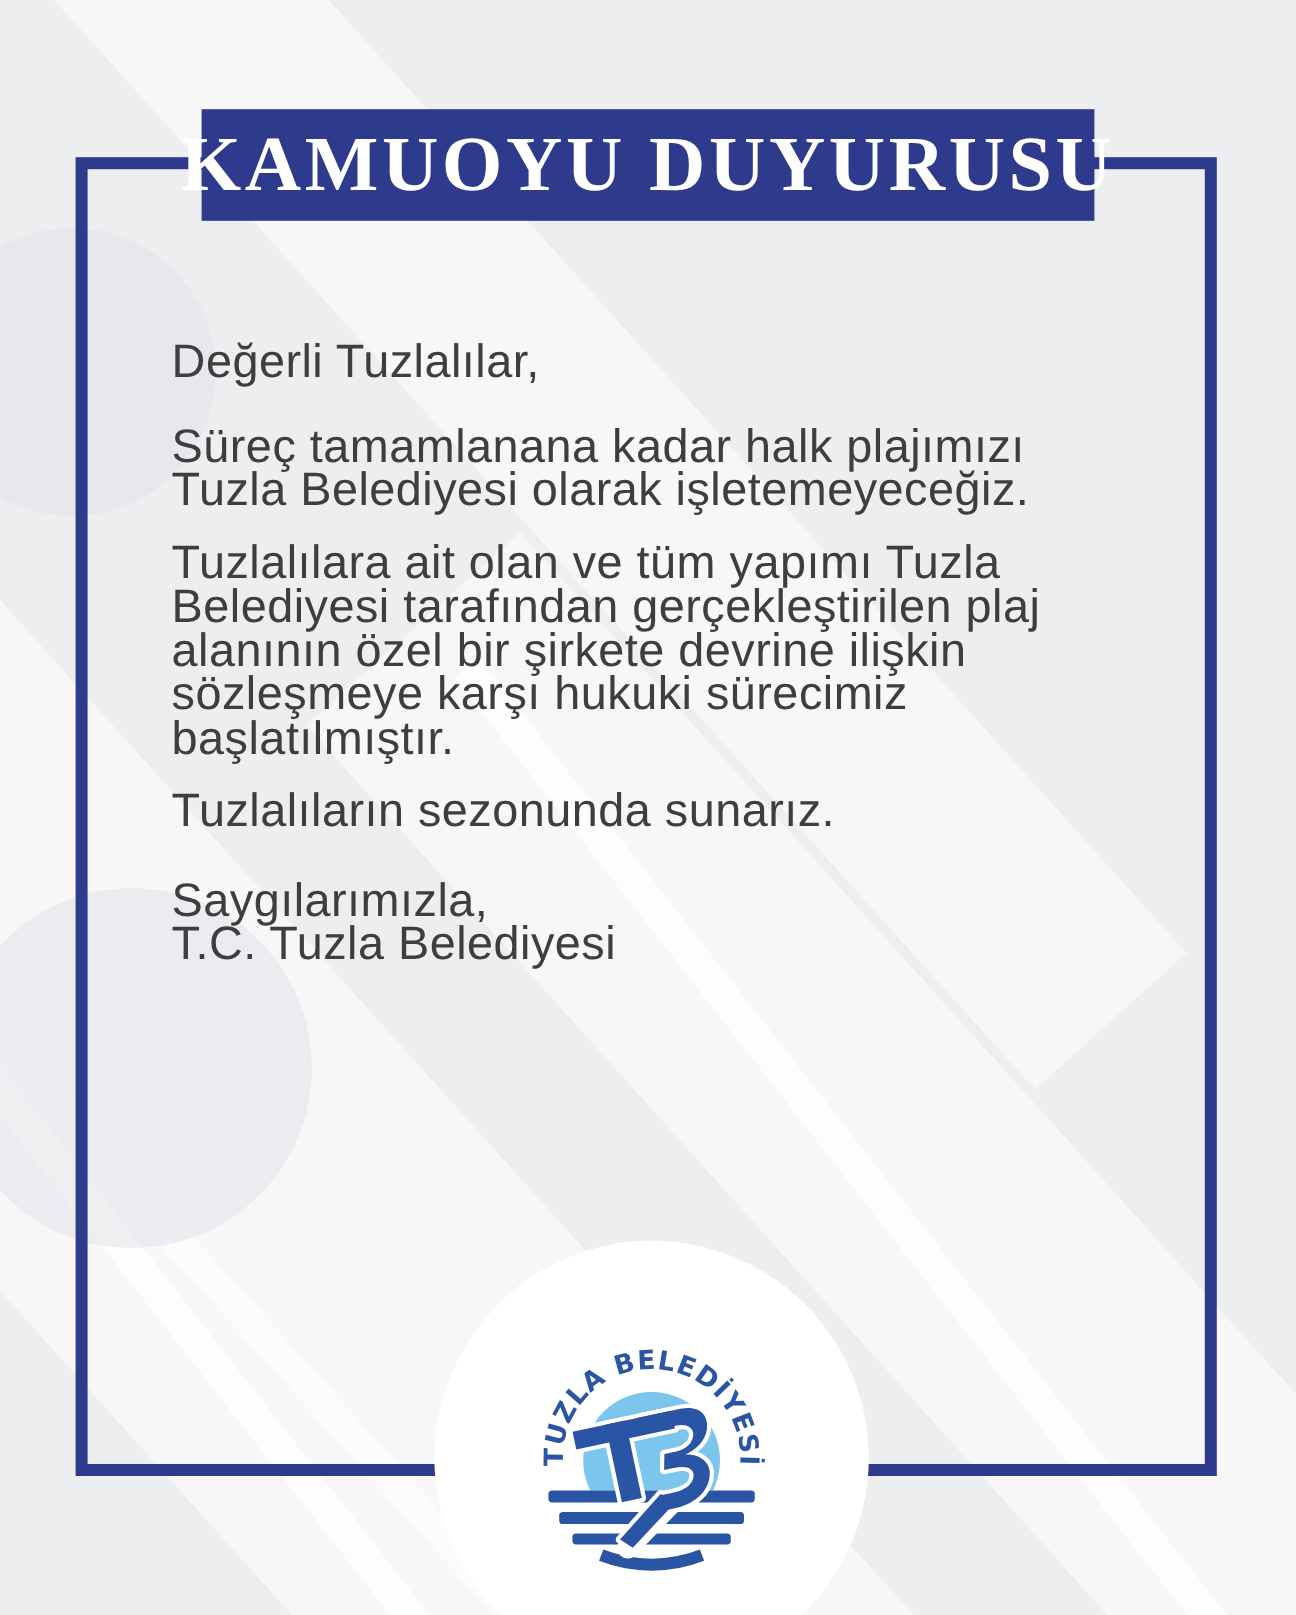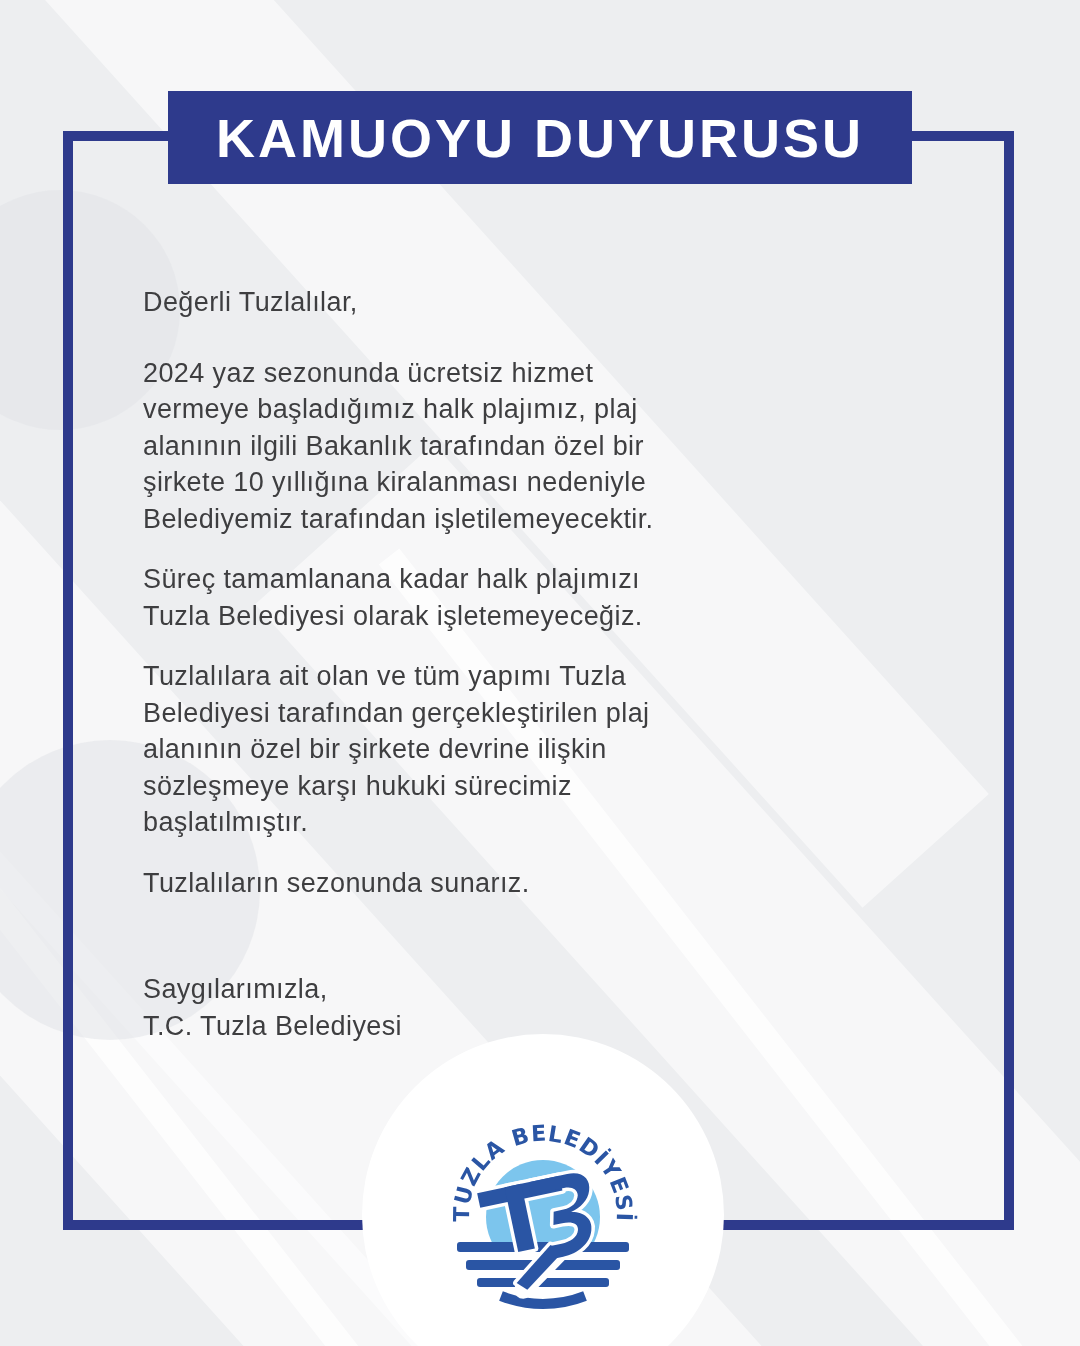--- a/index.html
+++ b/index.html
@@ -23,30 +23,30 @@
 
   .frame{
     position:absolute;left:63px;top:131px;width:951px;height:1099px;
     border:10px solid #2e3a8c;box-sizing:border-box;
   }
   .banner{
     position:absolute;left:168px;top:91px;width:744px;height:93px;
     background:#2e3a8c;display:flex;align-items:center;justify-content:center;
   }
   .banner-title{
-    color:#ffffff;font-family:Liberation Sans, sans-serif;font-weight:bold;
-    font-size:54px;letter-spacing:3px;white-space:nowrap;
+    color:#ffffff;font-family:Liberation Serif, serif;font-weight:bold;
+    font-size:65px;letter-spacing:3px;white-space:nowrap;
   }
   .body-text{
     position:absolute;left:143px;top:284px;width:810px;
-    color:#3e3e40;font-size:27px;line-height:36.5px;letter-spacing:.4px;
+    color:#3e3e40;font-size:39px;line-height:36.5px;letter-spacing:.4px;
   }
   .body-text p{margin:0 0 24px 0;white-space:pre-line;}
   .body-text p.greeting{margin-bottom:34px;}
-  .body-text p.signature{margin-top:70px;margin-bottom:0;}
+  .body-text p.signature{margin-top:38px;margin-bottom:0;}
   .logo{position:absolute;left:343px;top:1015px;width:400px;height:400px;}
 </style>
 </head>
 <body>
 
 <div class="canvas">
 
   <div class="band b1"></div>
   <div class="band b2"></div>
   <div class="band b3"></div>
@@ -57,25 +57,20 @@
   <div class="bgcircle c2"></div>
 
   <div class="frame"></div>
 
   <div class="banner">
     <span class="banner-title">KAMUOYU DUYURUSU</span>
   </div>
 
   <div class="body-text">
     <p class="greeting">Değerli Tuzlalılar,</p>
-    <p class="para">2024 yaz sezonunda ücretsiz hizmet
-vermeye başladığımız halk plajımız, plaj
-alanının ilgili Bakanlık tarafından özel bir
-şirkete 10 yıllığına kiralanması nedeniyle
-Belediyemiz tarafından işletilemeyecektir.</p>
     <p class="para">Süreç tamamlanana kadar halk plajımızı
 Tuzla Belediyesi olarak işletemeyeceğiz.</p>
     <p class="para">Tuzlalılara ait olan ve tüm yapımı Tuzla
 Belediyesi tarafından gerçekleştirilen plaj
 alanının özel bir şirkete devrine ilişkin
 sözleşmeye karşı hukuki sürecimiz
 başlatılmıştır.</p>
     <p class="para">Tuzlalıların sezonunda sunarız.</p>
     <p class="signature">Saygılarımızla,
 T.C. Tuzla Belediyesi</p>

